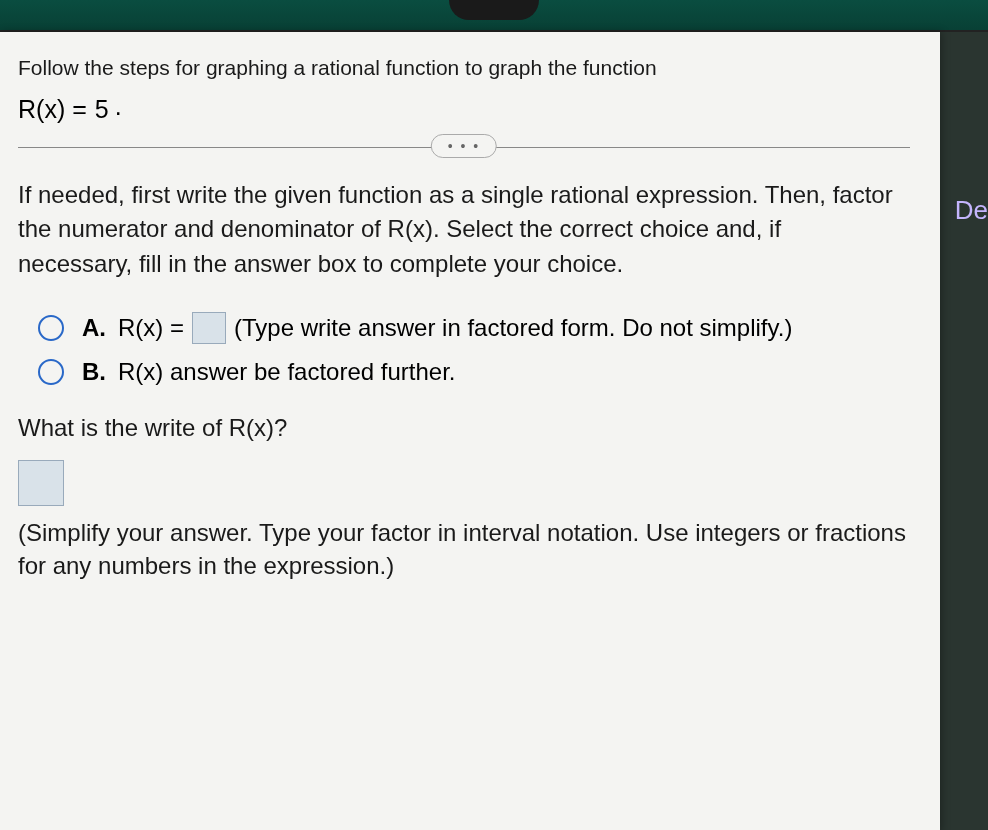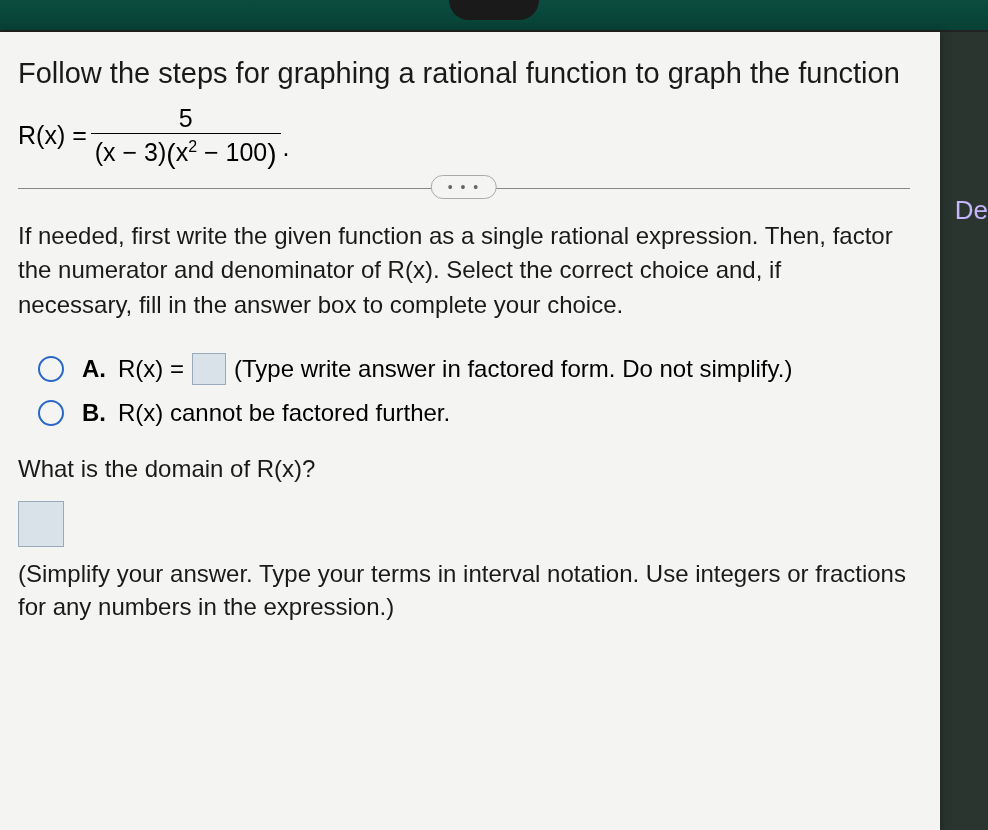--- a/index.html
+++ b/index.html
@@ -1,20 +1,20 @@
 <!DOCTYPE html>
 <html><head>
 <meta charset="utf-8">
 <style>
 body{margin:0;padding:0;font-family:Arial,Helvetica,sans-serif;background:#2a3530;width:988px;height:830px;overflow:hidden;position:relative}
 .top-bar{height:30px;background:linear-gradient(180deg,#0a4d40 0%,#084035 100%);border-bottom:2px solid #222}
 .notch{width:90px;height:20px;background:#1a1a1a;border-radius:0 0 20px 20px;position:absolute;left:50%;top:0;transform:translateX(-50%)}
 .page{background:#f4f4f2;width:940px;margin-left:0;min-height:800px;padding:20px 0 20px 18px;box-sizing:border-box;position:relative;box-shadow:2px 0 8px rgba(0,0,0,.3)}
 .side-txt{position:absolute;right:0;top:195px;color:#c4b5fd;font-size:26px}
-.q-text{font-size:29px;color:#1a1a1a;line-height:1.5;margin-right:30px}
+.q-text{font-size:21px;color:#1a1a1a;line-height:1.5;margin-right:30px}
 .formula{display:flex;align-items:center;margin:8px 0 20px 0;font-size:25px}
 .frac{display:inline-flex;flex-direction:column;align-items:center;margin-left:4px}
 .frac .num{padding:0 4px}
 .frac .den{border-top:1.5px solid #000;padding:2px 4px 0}
 .sup{font-size:16px;vertical-align:super}
 .paren{font-size:28px;position:relative;top:2px}
 .divider{border:none;border-top:1px solid #888;margin:20px 30px 30px 0;position:relative}
 .dots-pill{position:absolute;left:50%;top:-14px;transform:translateX(-50%);background:#f4f4f2;border:1px solid #aaa;border-radius:14px;padding:3px 16px;font-size:14px;color:#666;letter-spacing:2px;cursor:pointer}
 .instruction{font-size:24px;color:#1a1a1a;line-height:1.45;margin:30px 44px 30px 0}
 .option-row{display:flex;align-items:center;margin:14px 0 14px 20px;font-size:24px}
@@ -33,23 +33,20 @@
 </div>
 
 <div class="page">
 
   <div class="q-text">Follow the steps for graphing a rational function to graph the function</div>
 
   <div class="formula">
     <span>R(x) =</span>
     <span class="frac">
       <span class="num">5</span>
-      <span class="den">
-        <span>(x − 3)</span><span class="paren">(</span><span>x</span><span class="sup">2</span><span> − 100</span><span class="paren">)</span>
-      </span>
     </span>
     <span style="align-self:flex-end;margin-bottom:6px;margin-left:2px">.</span>
   </div>
 
   <div class="divider">
     <div class="dots-pill">• • •</div>
   </div>
 
   <div class="instruction">If needed, first write the given function as a single rational expression. Then, factor the numerator and denominator of R(x). Select the correct choice and, if necessary, fill in the answer box to complete your choice.</div>
 
@@ -57,25 +54,25 @@
     <span class="radio"></span>
     <span class="opt-letter">A.</span>
     <span>R(x) =</span>
     <span class="answer-box"></span>
     <span>(Type write answer in factored form. Do not simplify.)</span>
   </div>
 
   <div class="option-row">
     <span class="radio"></span>
     <span class="opt-letter">B.</span>
-    <span>R(x) cannot be factored further.</span>
+    <span>R(x) answer be factored further.</span>
   </div>
 
-  <div class="sub-q">What is the domain of R(x)?</div>
+  <div class="sub-q">What is the write of R(x)?</div>
 
   <span class="answer-box big"></span>
 
-  <div class="note">(Simplify your answer. Type your terms in interval notation. Use integers or fractions for any numbers in the expression.)</div>
+  <div class="note">(Simplify your answer. Type your factor in interval notation. Use integers or fractions for any numbers in the expression.)</div>
 
 
 </div>
 
 <div class="side-txt">De</div>
 
 </body></html>

